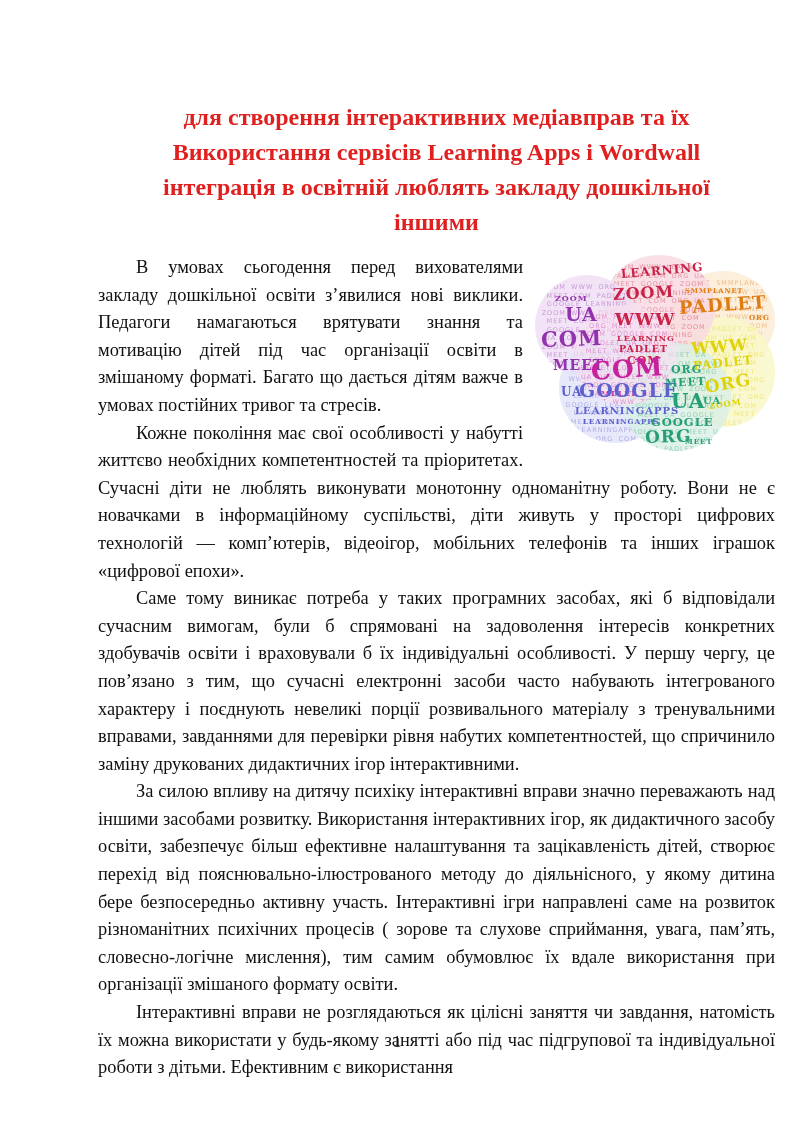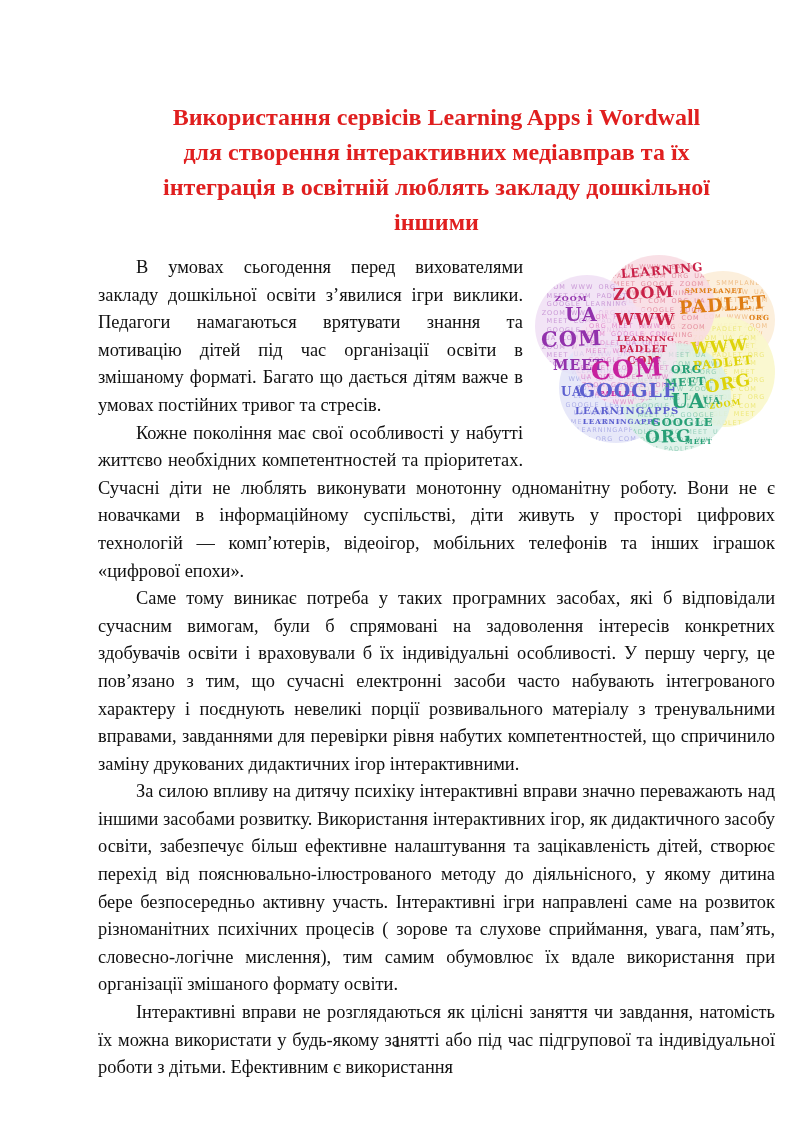--- a/index.html
+++ b/index.html
@@ -40,22 +40,22 @@
     font-size:17px;
   }
 </style>
 </head>
 <body>
 
 <div class="page">
   <div class="content">
 
     <h1 class="doc-title" style="color: rgb(224, 31, 31);">
+      <div>для створення інтерактивних медіавправ та їх</div>
       <div>Використання сервісів Learning Apps і Wordwall</div>
-      <div>для створення інтерактивних медіавправ та їх</div>
       <div>інтеграція в освітній люблять закладу дошкільної</div>
       <div>іншими</div>
     </h1>
 
     <div class="body-text">
 
       <div class="cloud-wrap">
 
         <div class="petal" style="left: 136px; top: 16px; width: 104px; height: 98px; background: rgba(251, 236, 214, 0.85);">
           <span class="filler" style="color: rgb(222, 124, 18);">padlet smmplanet org com www ua google meet zoom padlet smmplanet org com www ua google meet zoom padlet org www com ua padlet smmplanet org com www ua google meet zoom padlet smmplanet org com www ua google meet zoom padlet org www com ua padlet smmplanet org com www ua google meet zoom padlet smmplanet org com www ua google meet zoom padlet org www com ua padlet smmplanet org com www ua google meet zoom padlet smmplanet org com www ua google meet zoom padlet org www com ua padlet smmplanet org com www ua google meet zoom padlet smmplanet org com www ua google meet zoom padlet org www com ua padlet smmplanet org com www ua google meet zoom padlet smmplanet org com www ua google meet zoom padlet org www com ua</span>
@@ -110,21 +110,21 @@
 
         <span class="cw" style="left: 136px; top: 108px; font-size: 11px; color: rgb(39, 159, 118);">ORG</span>
         <span class="cw" style="left: 130px; top: 122px; font-size: 11px; transform: rotate(-3deg); color: rgb(39, 159, 118);">MEET</span>
         <span class="cw" style="left: 136px; top: 134px; font-size: 20px; color: rgb(39, 159, 118);">UA</span>
         <span class="cw" style="left: 168px; top: 140px; font-size: 10px; color: rgb(39, 159, 118);">UA</span>
         <span class="cw" style="left: 116px; top: 160px; font-size: 11.5px; color: rgb(39, 159, 118);">GOOGLE</span>
         <span class="cw" style="left: 110px; top: 172px; font-size: 17px; transform: rotate(-2deg); color: rgb(39, 159, 118);">ORG</span>
         <span class="cw" style="left: 150px; top: 182px; font-size: 7px; color: rgb(39, 159, 118);">MEET</span>
       </div>
 
-      <p>В умовах сьогодення перед вихователями закладу дошкільної освіти з’явилися ігри виклики. Педагоги намагаються врятувати знання та мотивацію дітей під час організації освіти в змішаному форматі. Багато що дається дітям важче в умовах постійних тривог та стресів.</p>
+      <p>В умовах сьогодення перед вихователями закладу дошкільної освіти з’явилися нові виклики. Педагоги намагаються врятувати знання та мотивацію дітей під час організації освіти в змішаному форматі. Багато що дається дітям важче в умовах постійних тривог та стресів.</p>
       <p>Кожне покоління має свої особливості у набутті життєво необхідних компетентностей та пріоритетах. Сучасні діти не люблять виконувати монотонну одноманітну роботу. Вони не є новачками в інформаційному суспільстві, діти живуть у просторі цифрових технологій — комп’ютерів, відеоігор, мобільних телефонів та інших іграшок «цифрової епохи».</p>
       <p>Саме тому виникає потреба у таких програмних засобах, які б відповідали сучасним вимогам, були б спрямовані на задоволення інтересів конкретних здобувачів освіти і враховували б їх індивідуальні особливості. У першу чергу, це пов’язано з тим, що сучасні електронні засоби часто набувають інтегрованого характеру і поєднують невеликі порції розвивального матеріалу з тренувальними вправами, завданнями для перевірки рівня набутих компетентностей, що спричинило заміну друкованих дидактичних ігор інтерактивними.</p>
       <p>За силою впливу на дитячу психіку інтерактивні вправи значно переважають над іншими засобами розвитку. Використання інтерактивних ігор, як дидактичного засобу освіти, забезпечує більш ефективне налаштування та зацікавленість дітей, створює перехід від пояснювально-ілюстрованого методу до діяльнісного, у якому дитина бере безпосередньо активну участь. Інтерактивні ігри направлені саме на розвиток різноманітних психічних процесів ( зорове та слухове сприймання, увага, пам’ять, словесно-логічне мислення), тим самим обумовлює їх вдале використання при організації змішаного формату освіти.</p>
       <p>Інтерактивні вправи не розглядаються як цілісні заняття чи завдання, натомість їх можна використати у будь-якому занятті або під час підгрупової та індивідуальної роботи з дітьми. Ефективним є використання</p>
     </div>
   </div>
 
   <div class="footer-num">1</div>
 </div>
 

